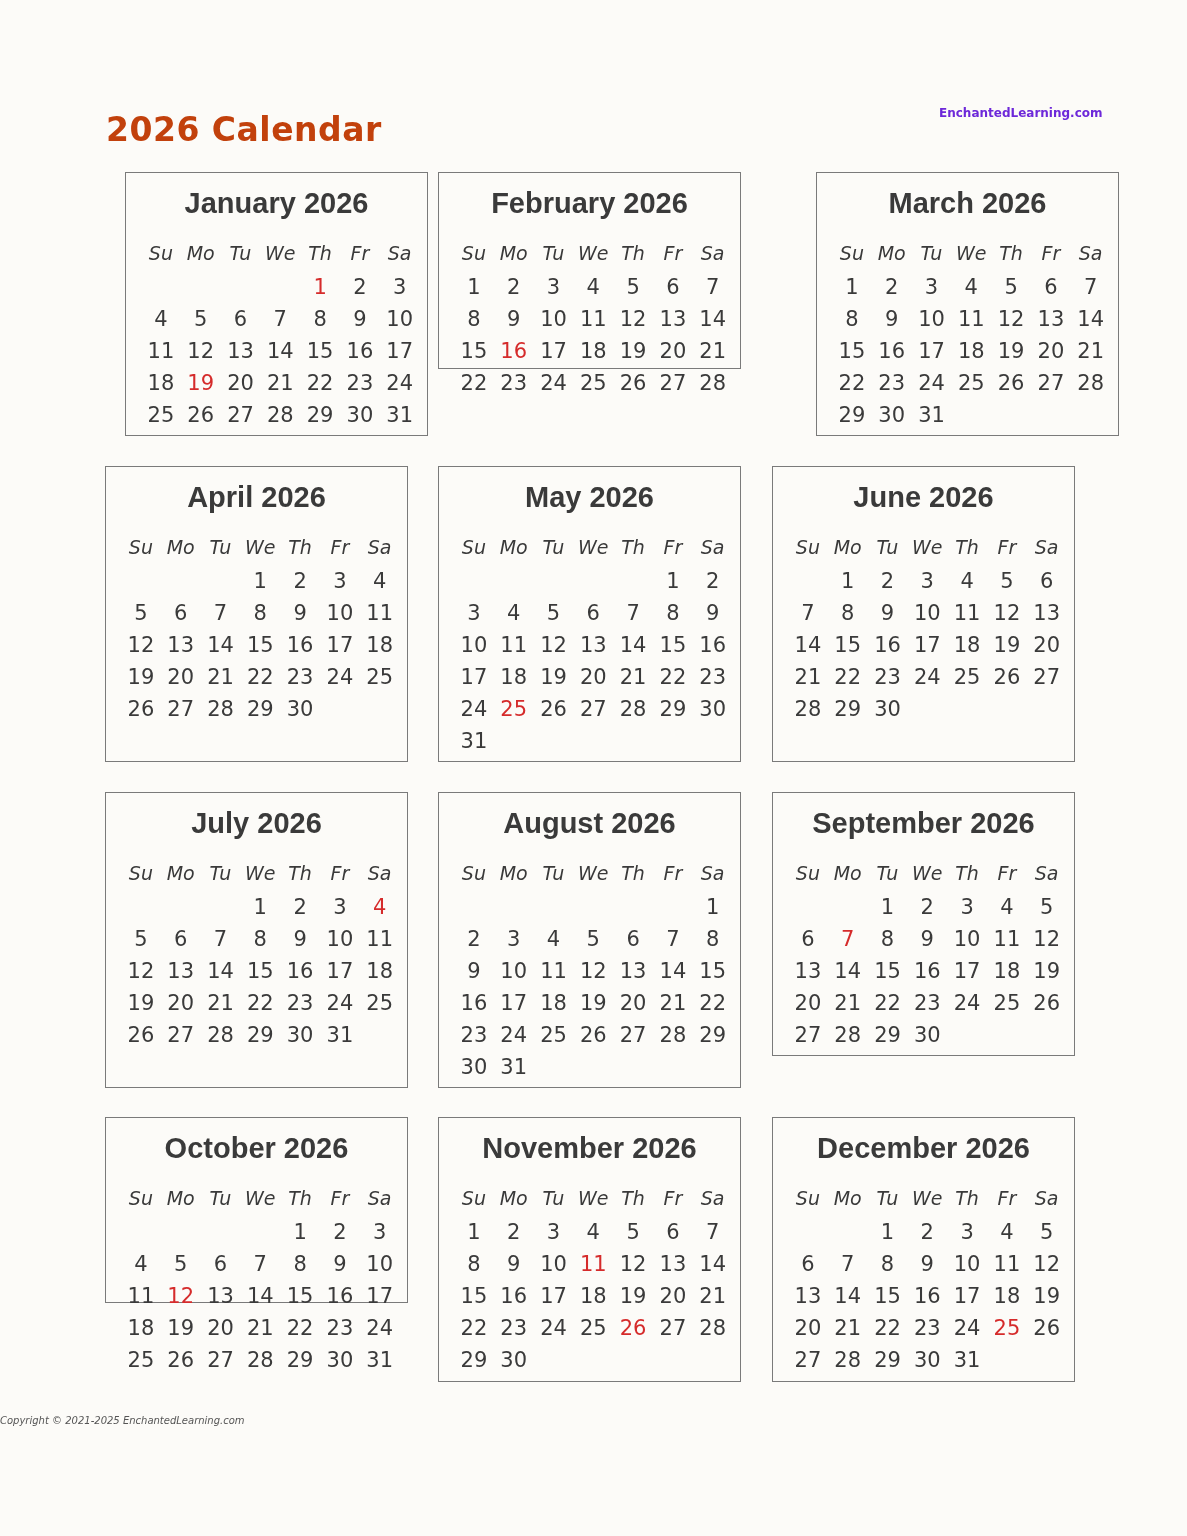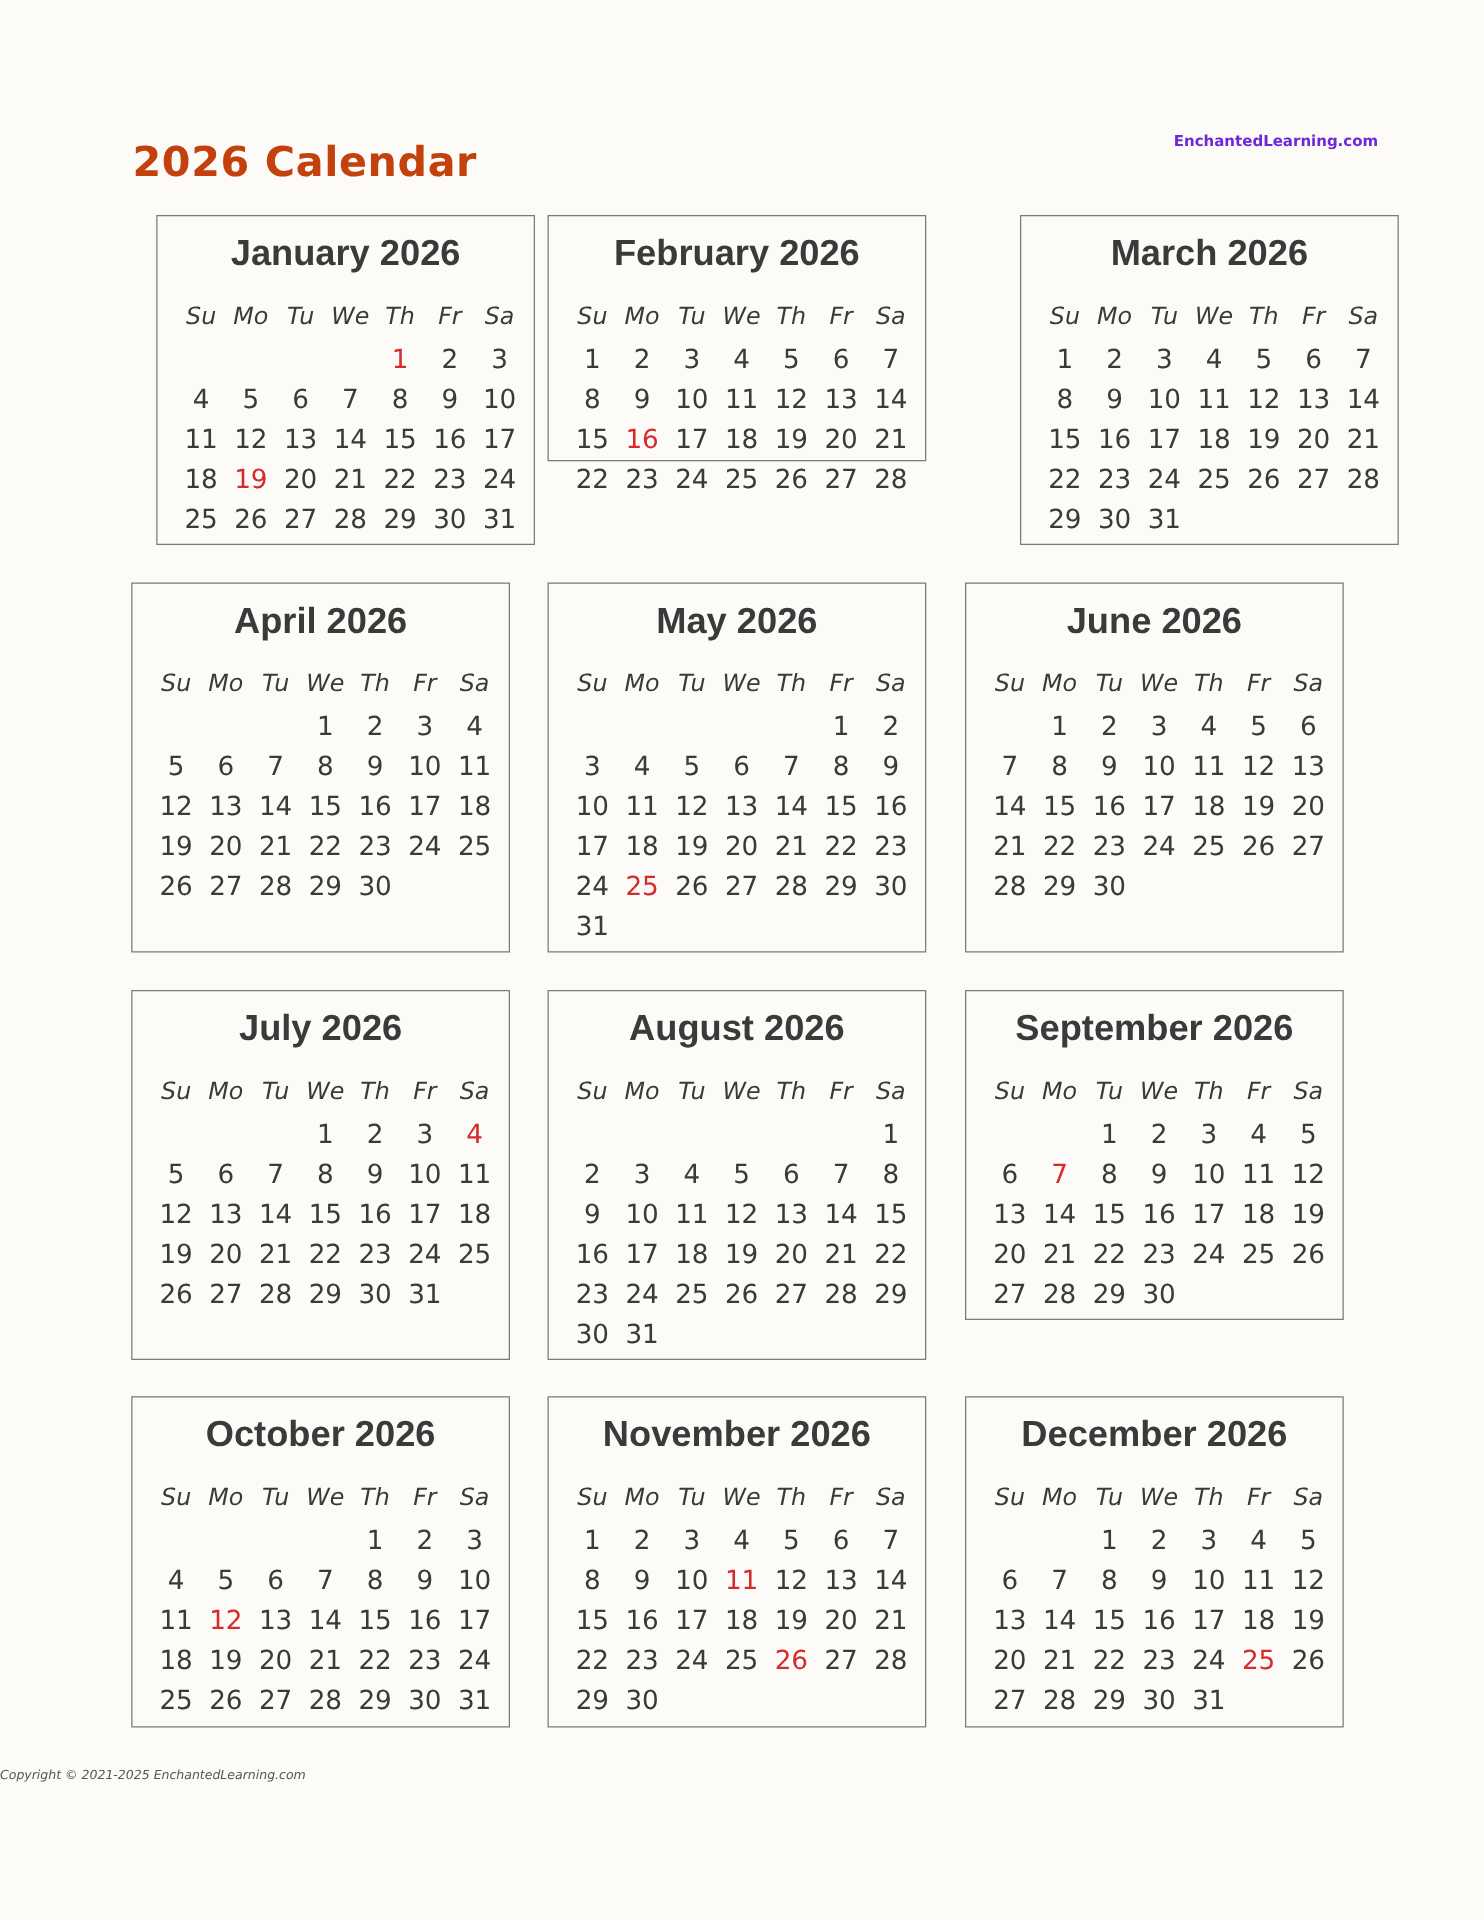--- a/index.html
+++ b/index.html
@@ -442,21 +442,21 @@
         <div class="day">23</div>
         <div class="day">24</div>
         <div class="day">25</div>
         <div class="day">26</div>
         <div class="day">27</div>
         <div class="day">28</div>
         <div class="day">29</div>
         <div class="day">30</div>
       </div>
     </div>
-    <div class="month" style="left: 105px; top: 1117px; height: 265px;">
+    <div class="month" style="left: 105px; top: 1117px; height: 186px;">
       <div class="month-title">October 2026</div>
       <div class="grid">
         <div class="dow">Su</div>
         <div class="dow">Mo</div>
         <div class="dow">Tu</div>
         <div class="dow">We</div>
         <div class="dow">Th</div>
         <div class="dow">Fr</div>
         <div class="dow">Sa</div>
         <div class="day"></div>

